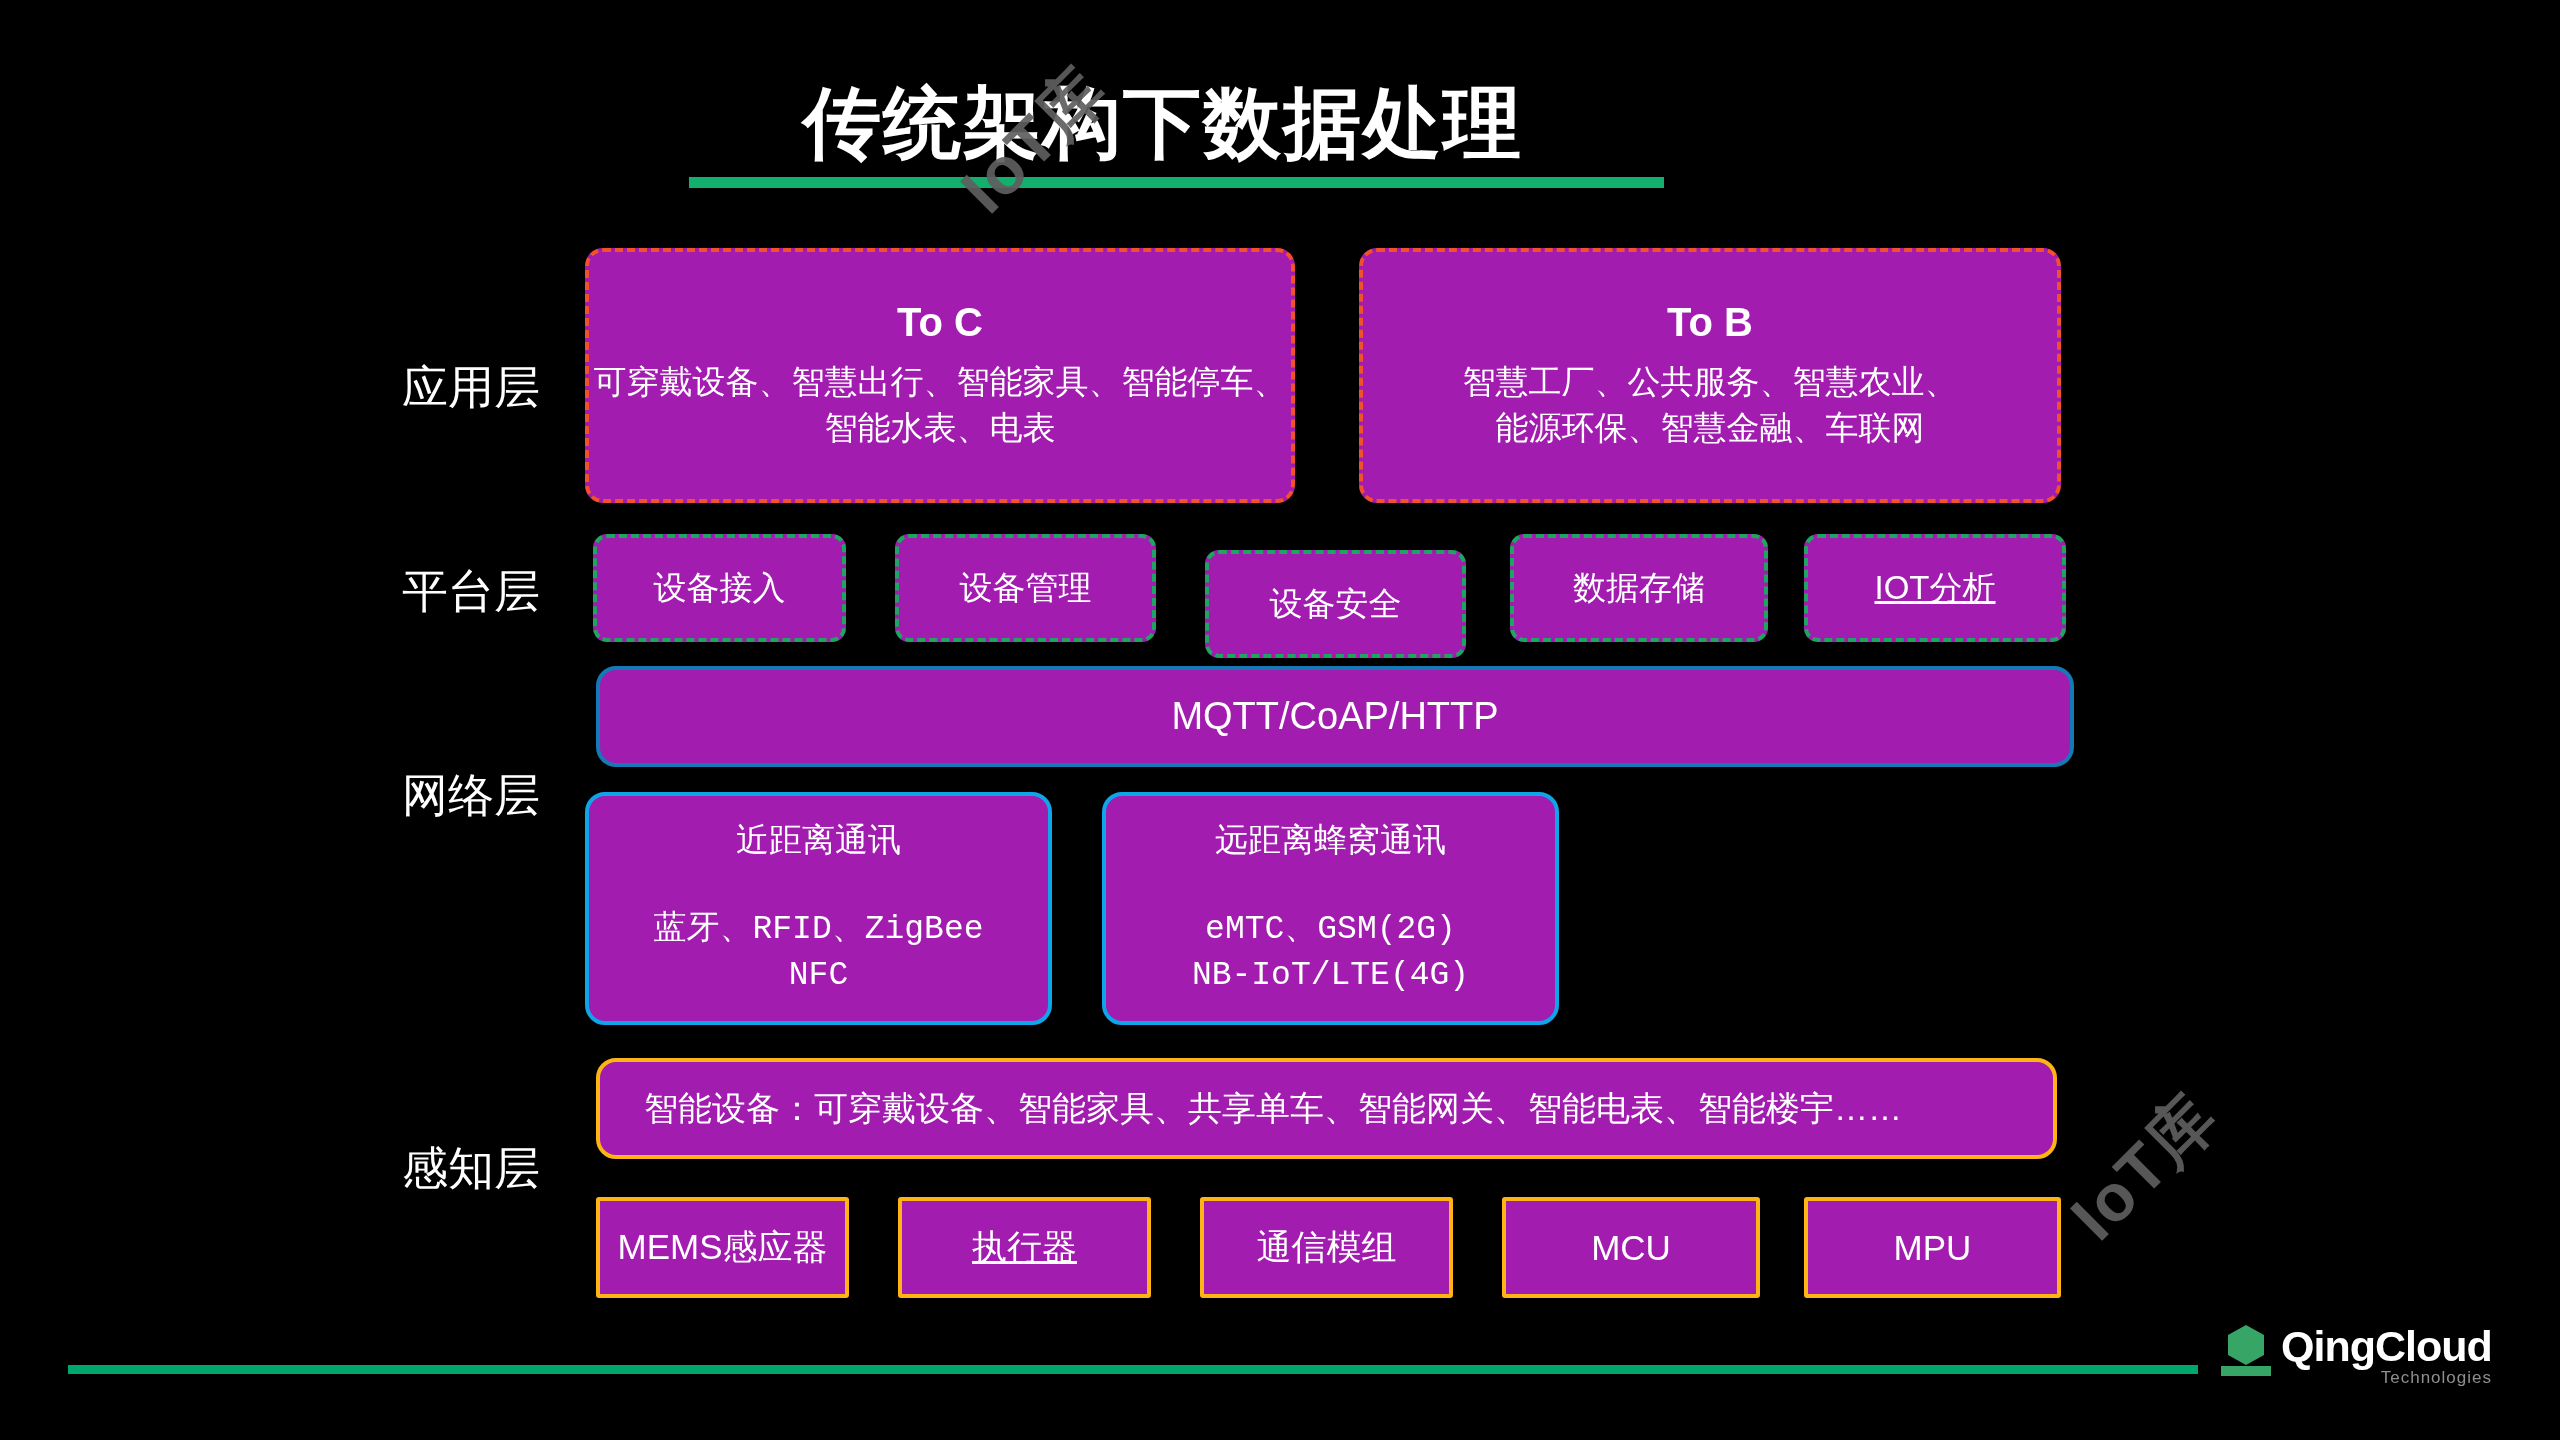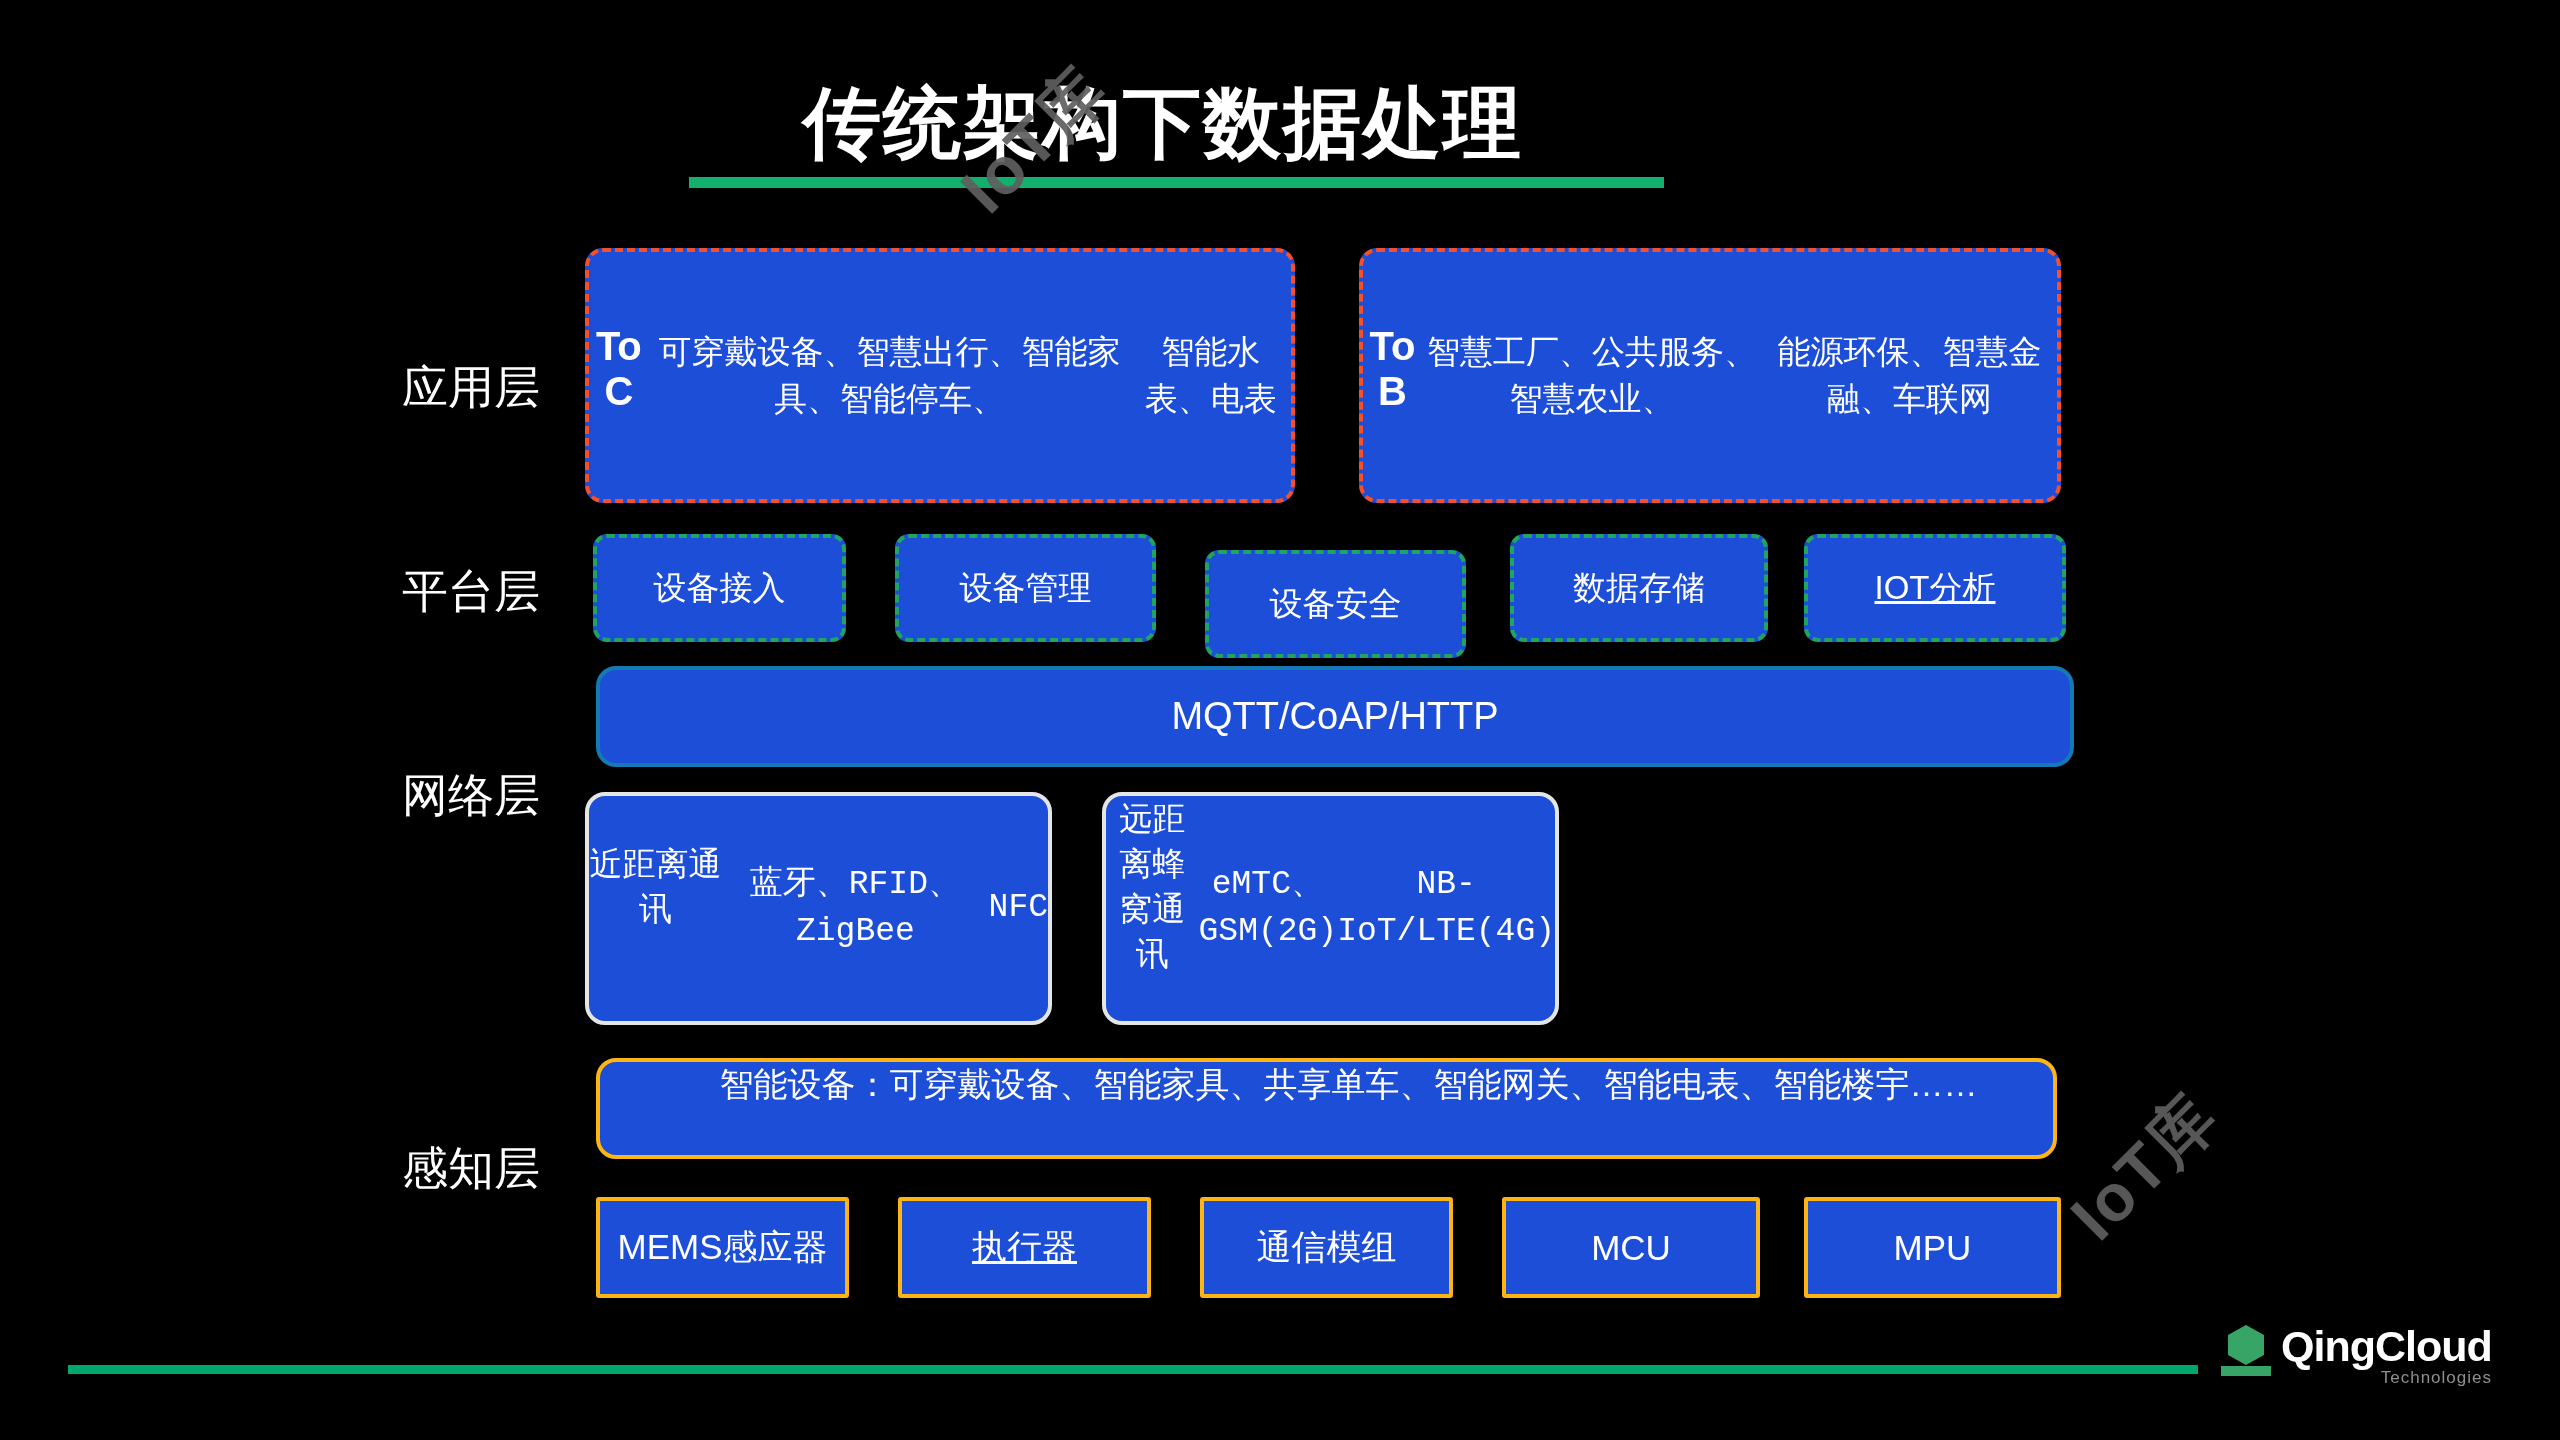--- a/index.html
+++ b/index.html
@@ -25,35 +25,35 @@
   .wm-top{left:948px;top:95px;}
   .wm-bottom{left:2058px;top:1122px;}
 
   
   .layer-label{
     position:absolute;left:396px;width:150px;text-align:center;
     color:#fff;font-size:46px;font-weight:400;z-index:2;
   }
 
   
-  .bx{position:absolute;box-sizing:border-box;background:#1d4ed8;z-index:2;
-      display:flex;flex-direction:row;align-items:center;justify-content:center;
+  .bx{position:absolute;box-sizing:border-box;background:#a21caf;z-index:2;
+      display:flex;flex-direction:column;align-items:center;justify-content:center;
       color:#fff;text-align:center;}
 
   
   .app-box{border:4px dashed #f5502d;border-radius:18px;}
   .app-title{font-size:40px;font-weight:800;margin-bottom:14px;}
   .app-line{font-size:33px;line-height:1.4;}
 
   
   .plat-box{border:4px dashed #1fa463;border-radius:14px;font-size:33px;}
 
   
   .proto-box{border:4px solid #1579b6;border-radius:20px;font-size:38px;}
-  .net-box{border:4px solid #e5e5e5;border-radius:20px;}
+  .net-box{border:4px solid #0ea5e9;border-radius:20px;}
   .net-title{font-size:33px;margin-bottom:44px;}
   .net-line{font-size:33px;line-height:1.4;font-family:Liberation Mono, monospace;}
 
   
   .dev-bar{border:4px solid #fcb515;border-radius:20px;font-size:34px;
            align-items:flex-start;padding-left:44px;text-align:left;}
   .per-box{border:4px solid #fcb515;border-radius:3px;font-size:35px;}
 
   
   .bottom-line{position:absolute;left:68px;top:1365px;width:2130px;height:9px;background:#00a76d;}

